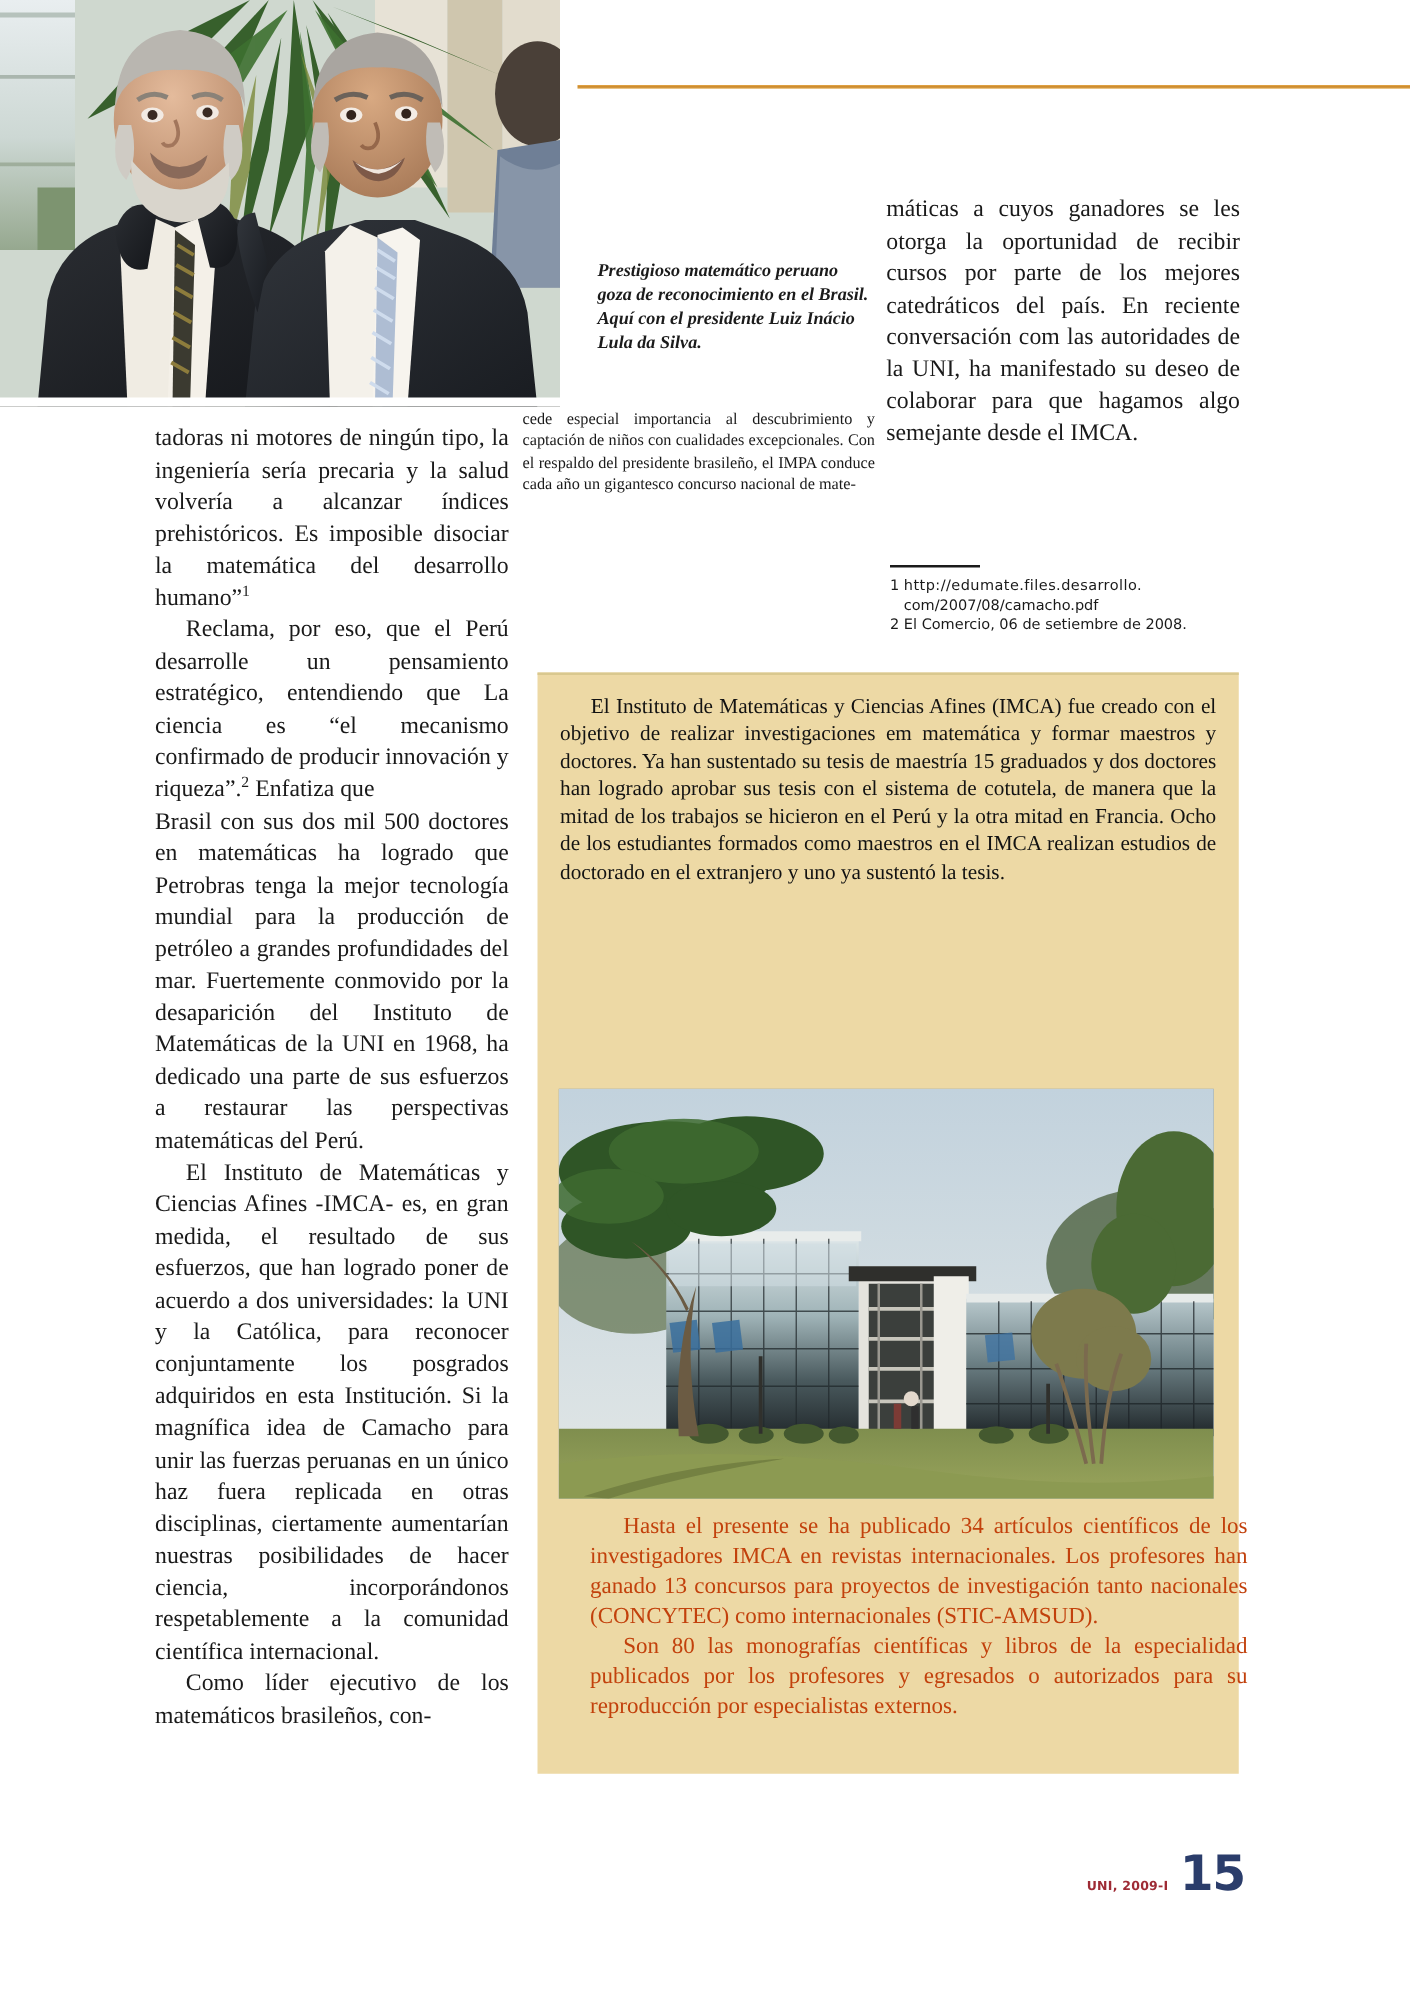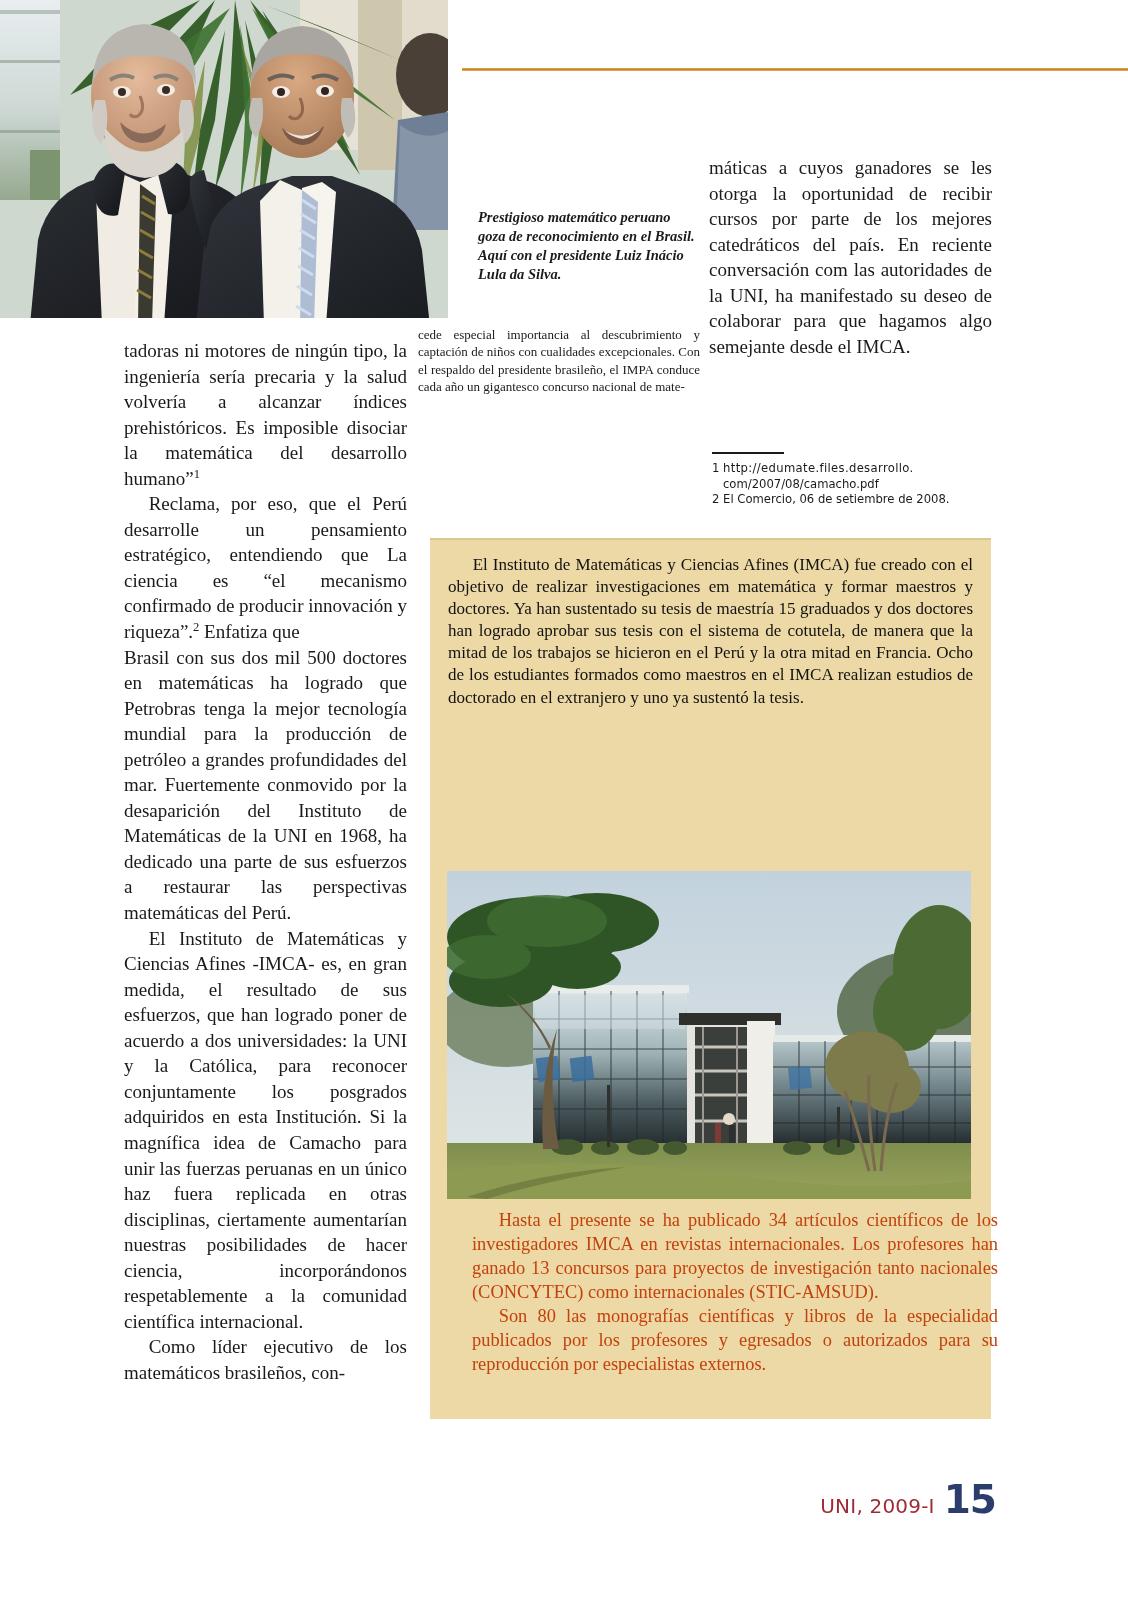--- a/index.html
+++ b/index.html
@@ -93,21 +93,21 @@
     font-size:18.4px; line-height:1.305; text-align:justify; color:#c2410c;margin-left:24px;
   }
   .sidebox-body-2 p { margin:0; text-indent:1.45em; }
 
   
   .footer {
     position:absolute; right:132px; bottom:78px;
     display:flex; align-items:baseline; gap:9px;
     font-family:"DejaVu Sans", sans-serif;
   }
-  .footer-issue { font-size:20px; font-weight:normal; color:#9e2b35; letter-spacing:0.2px; }
+  .footer-issue { font-size:10px; font-weight:bold; color:#9e2b35; letter-spacing:0.2px; }
   .footer-page  { font-size:39px; font-weight:bold; color:#2b3d6b; letter-spacing:-1px;margin-top:44px; }
 </style>
 </head>
 <body>
 
 <div class="photo-lula">
   <svg viewBox="0 0 448 325" preserveAspectRatio="none" aria-hidden="true">
     <defs>
       <linearGradient id="win" x1="0" y1="0" x2="0" y2="1">
         <stop offset="0%" stop-color="#e9eef0"></stop>

